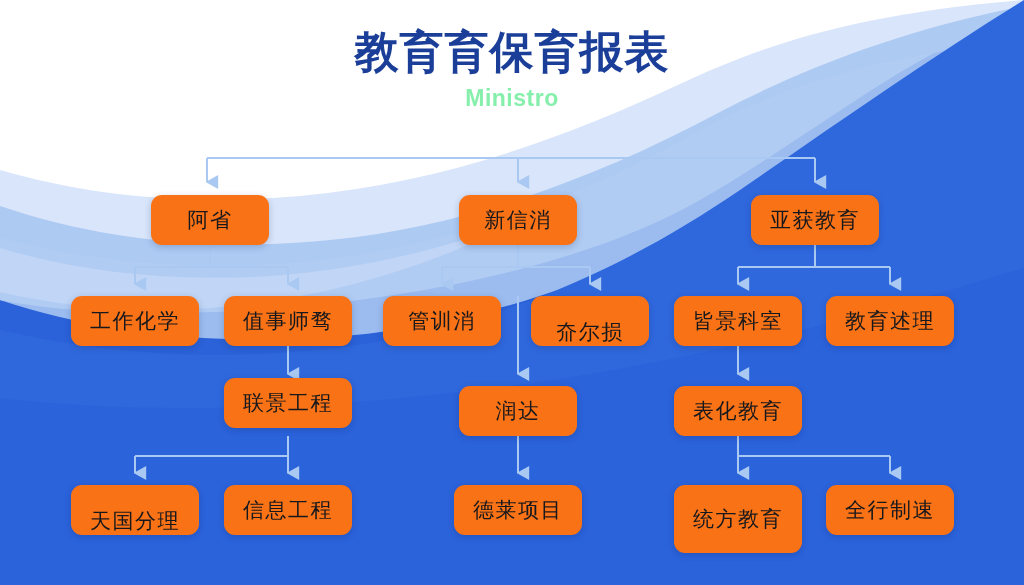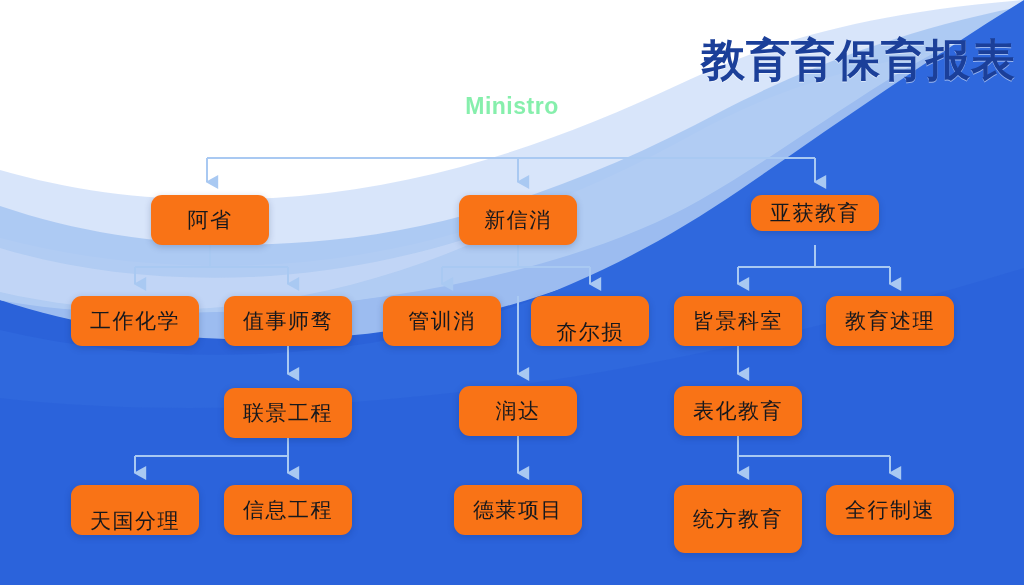--- a/index.html
+++ b/index.html
@@ -38,23 +38,22 @@
     width: 1024px;
     text-align: center;
     z-index: 3;
   }
   .header-title {
     font-size: 44px;
     font-weight: bold;
     color: #1b3f99;
     letter-spacing: 1px;
     line-height: 1.1;
-    margin: 8px;
+    margin: 0;
     text-shadow: 0 1px 0 rgba(255,255,255,0.5);
-    text-align: right;
   }
   .header-subtitle {
     font-size: 23px;
     font-weight: bold;
     color: #86efac;
     letter-spacing: 0.5px;
     margin-top: 9px;
   }
   
   .node {
@@ -158,42 +157,42 @@
     <div class="header-subtitle">Ministro</div>
   </div>
 
   <div id="nodes-layer">
       <div class="node level-1" style="left: 151px; top: 195px; width: 118px; height: 50px;">
         <span>阿省</span>
       </div>
       <div class="node level-1" style="left: 459px; top: 195px; width: 118px; height: 50px;">
         <span>新信消</span>
       </div>
-      <div class="node level-1" style="left: 751px; top: 195px; width: 128px; height: 36px;">
+      <div class="node level-1" style="left: 751px; top: 195px; width: 128px; height: 50px;">
         <span>亚获教育</span>
       </div>
       <div class="node level-2" style="left: 71px; top: 296px; width: 128px; height: 50px;">
         <span>工作化学</span>
       </div>
       <div class="node level-2" style="left: 224px; top: 296px; width: 128px; height: 50px;">
         <span>值事师骛</span>
       </div>
       <div class="node level-2" style="left: 383px; top: 296px; width: 118px; height: 50px;">
         <span>管训消</span>
       </div>
       <div class="node level-2" style="left: 531px; top: 296px; width: 118px; height: 50px; align-items: flex-end;">
         <span>夼尔损</span>
       </div>
       <div class="node level-2" style="left: 674px; top: 296px; width: 128px; height: 50px;">
         <span>皆景科室</span>
       </div>
       <div class="node level-2" style="left: 826px; top: 296px; width: 128px; height: 50px;">
         <span>教育述理</span>
       </div>
-      <div class="node level-3" style="left: 224px; top: 388px; width: 128px; height: 50px;">
+      <div class="node level-3" style="left: 224px; top: 378px; width: 128px; height: 50px;">
         <span>联景工程</span>
       </div>
       <div class="node level-3" style="left: 459px; top: 386px; width: 118px; height: 50px;">
         <span>润达</span>
       </div>
       <div class="node level-3" style="left: 674px; top: 386px; width: 128px; height: 50px;">
         <span>表化教育</span>
       </div>
       <div class="node level-4" style="left: 71px; top: 485px; width: 128px; height: 50px; align-items: flex-end;">
         <span>天国分理</span>

